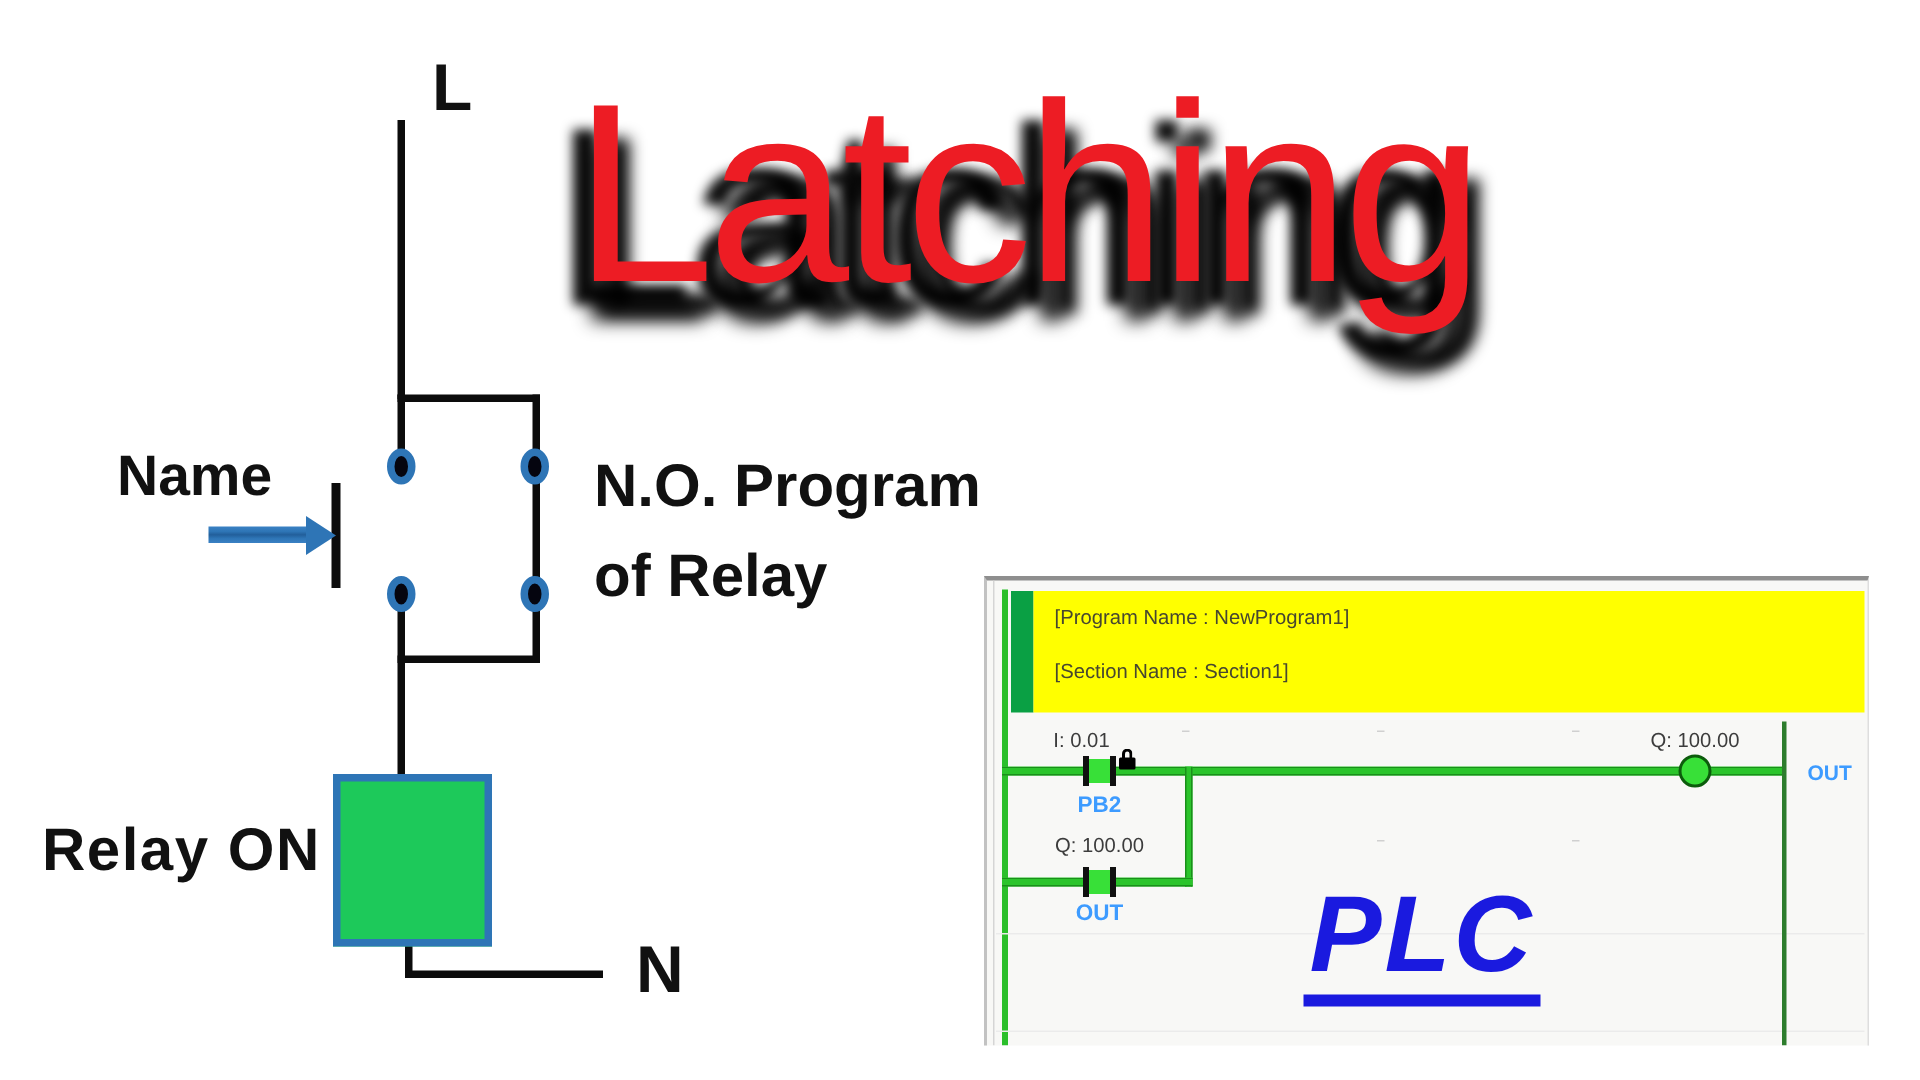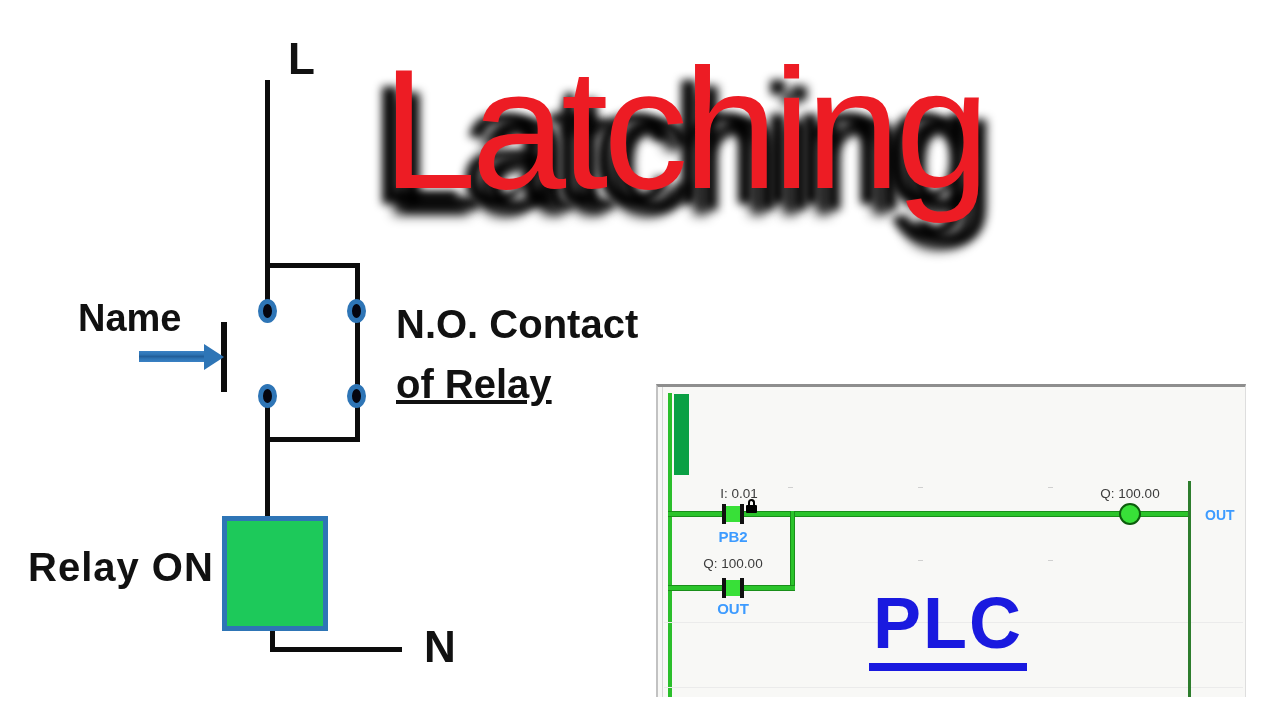--- a/index.html
+++ b/index.html
@@ -35,21 +35,21 @@
   .banner{background:#ffff00;color:#474730;font-size:13.5px;}
   .banner div{padding-left:14px;white-space:nowrap;}
   .contact-bar{width:4px;height:20px;background:#101010;}
   .contact-fill{width:14px;height:16px;background:#38e038;}
   .addr{width:120px;text-align:center;font-size:13.5px;color:#3c3c3c;white-space:nowrap;}
   .sym{width:100px;text-align:center;font-size:15px;color:#3d9bff;font-weight:bold;white-space:nowrap;}
   .coil-circle{width:18px;height:18px;border:2px solid #0c5c0c;border-radius:50%;background:#38e038;}
   .out-right{font-size:14px;color:#3d9bff;font-weight:bold;}
   .watermark{width:300px;text-align:center;}
   .watermark span{display:inline-block;font-size:72px;line-height:1;font-weight:bold;color:#1a1adf;
-    border-bottom:8px solid #1a1adf;padding:0 4px 4px 4px;letter-spacing:2px;}
+    border-bottom:8px solid #1a1adf;padding:0 4px 4px 4px;letter-spacing:2px;font-style:italic;}
   .gridline{height:1px;background:#ebebeb;}
   .tick{width:5px;height:1px;background:#d0d0d0;}
   .lock-shackle{width:7px;height:7px;border:2px solid #000;border-bottom:none;
     border-radius:4px 4px 0 0;box-sizing:border-box;}
   .lock-body{width:11px;height:8px;background:#000;border-radius:1px;}
 </style>
 </head>
 <body>
 
 <div class="stage">
@@ -75,49 +75,53 @@
     <div class="abs dot" style="left:258px;top:299px;"></div>
     <div class="abs dot" style="left:347px;top:299px;"></div>
     <div class="abs dot" style="left:258px;top:384px;"></div>
     <div class="abs dot" style="left:347px;top:384px;"></div>
 
     <div class="abs btn-bar" style="left:221px;top:322px;"></div>
     <div class="abs arrow-shaft" style="left:139px;top:351px;"></div>
     <div class="abs arrow-head" style="left:204px;top:344px;"></div>
 
     <div class="abs circ-label" style="left:78px;top:297px;font-size:38px;">Name</div>
-    <div class="abs circ-label" style="left:396px;top:302px;font-size:40px;">N.O. Contact</div>
-    <div class="abs circ-label" style="left:396px;top:362px;font-size:40px;text-decoration:underline;">of Relay</div>
+    <div class="abs circ-label" style="left:396px;top:302px;font-size:40px;">N.O. Program</div>
+    <div class="abs circ-label" style="left:396px;top:362px;font-size:40px;">of Relay</div>
     <div class="abs circ-label" style="left:28px;top:545px;font-size:40px;letter-spacing:1px;">Relay ON</div>
 
     <div class="abs coil-box" style="left:222px;top:516px;"></div>
 
     <div class="abs circ-label" style="left:424px;top:622px;font-size:44px;">N</div>
   </div>
 
   <div class="abs plc-win">
     <div class="plc-inner">
 
       <div class="abs vline-faint" style="left:4px;top:0;height:310px;"></div>
 
       <div class="abs rail-left" style="left:10px;top:6px;height:304px;"></div>
 
       <div class="abs banner-tab" style="left:16px;top:7px;width:15px;height:81px;"></div>
+      <div class="abs banner" style="left:31px;top:7px;width:554px;height:81px;">
+        <div style="padding-top:10px;">[Program Name : NewProgram1]</div>
+        <div style="padding-top:21px;">[Section Name : Section1]</div>
+      </div>
 
       <div class="abs tick" style="left:130px;top:100px;"></div>
       <div class="abs tick" style="left:260px;top:100px;"></div>
       <div class="abs tick" style="left:390px;top:100px;"></div>
       <div class="abs tick" style="left:260px;top:173px;"></div>
       <div class="abs tick" style="left:390px;top:173px;"></div>
       <div class="abs gridline" style="left:6px;top:235px;width:579px;"></div>
       <div class="abs gridline" style="left:6px;top:300px;width:579px;"></div>
 
       <div class="abs rung" style="left:10px;top:124px;width:520px;height:6px;"></div>
 
-      <div class="abs addr" style="left:21px;top:99px;">I: 0.01</div>
+      <div class="abs addr" style="left:3px;top:99px;">I: 0.01</div>
       <div class="abs contact-bar" style="left:64px;top:117px;"></div>
       <div class="abs contact-fill" style="left:68px;top:119px;"></div>
       <div class="abs contact-bar" style="left:82px;top:117px;"></div>
       <div class="abs lock-shackle" style="left:90px;top:112px;"></div>
       <div class="abs lock-body" style="left:88px;top:118px;"></div>
       <div class="abs sym" style="left:25px;top:141px;">PB2</div>
 
       <div class="abs branch" style="left:132px;top:124px;width:5px;height:80px;"></div>
       <div class="abs rung" style="left:10px;top:198px;width:127px;height:6px;"></div>
 

